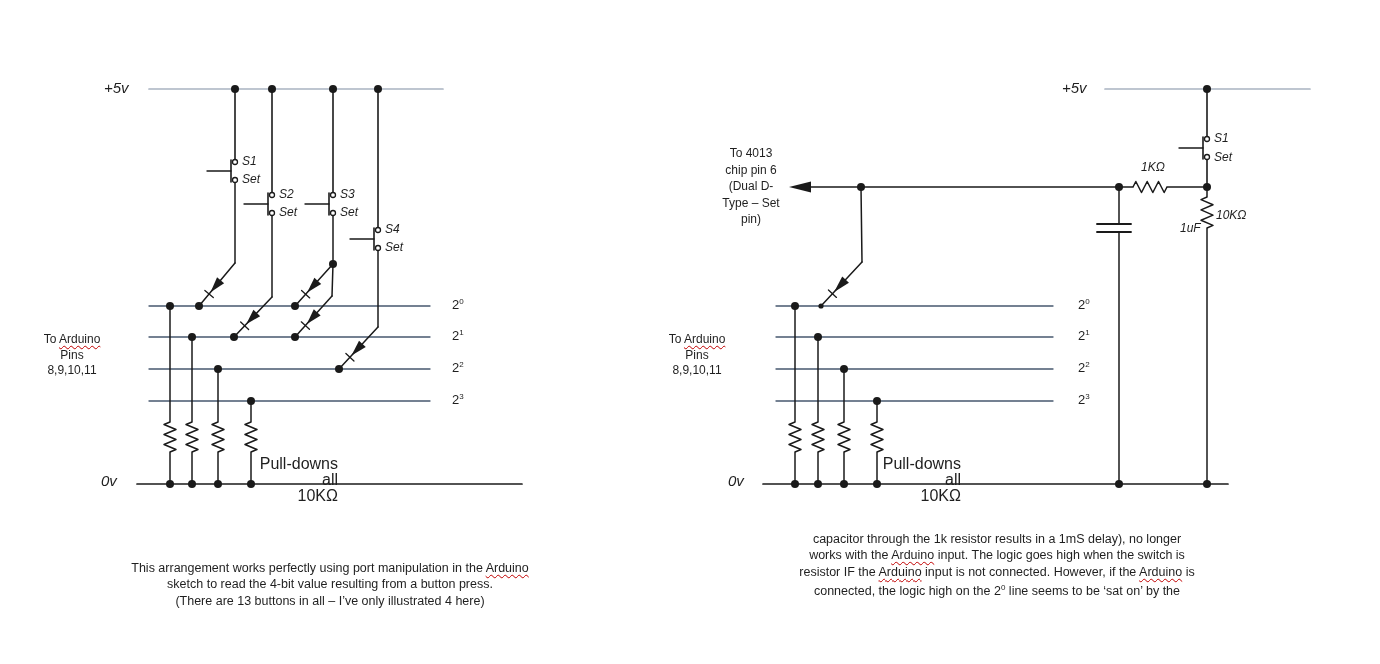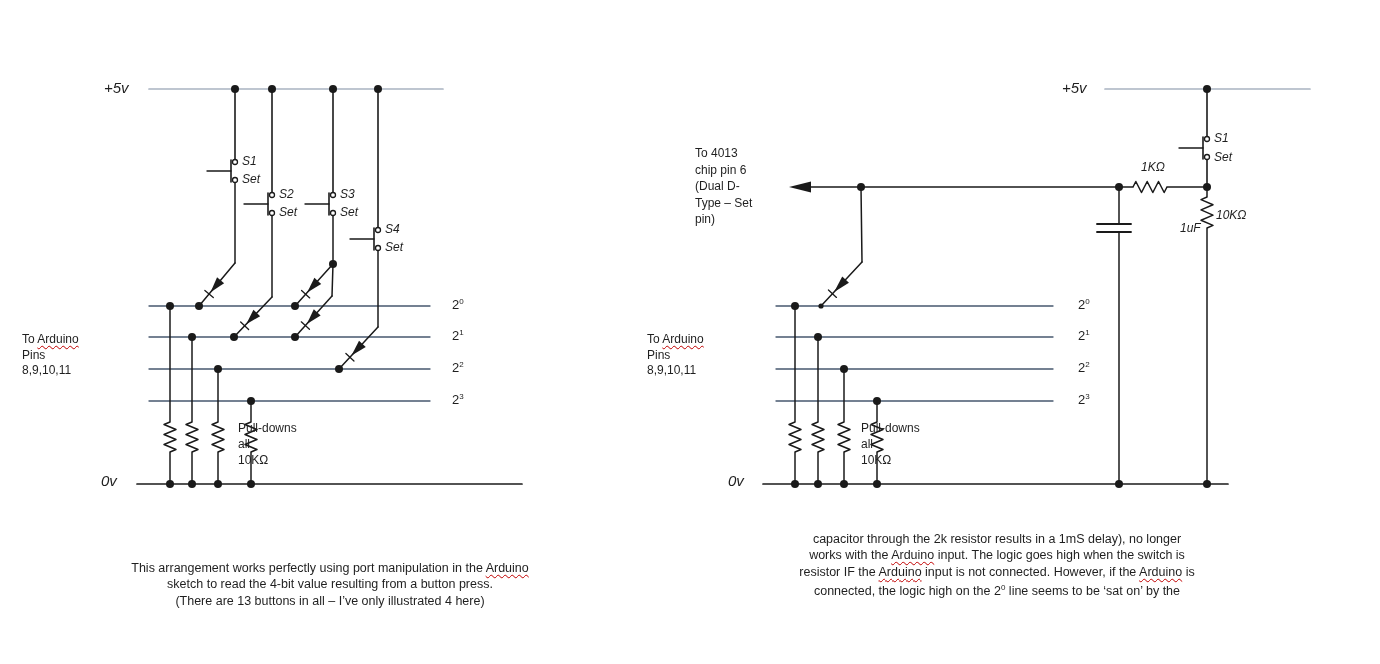--- a/index.html
+++ b/index.html
@@ -3,22 +3,22 @@
 <meta charset="utf-8">
 <style>
   html,body{margin:0;padding:0;background:#fff;}
   #canvas{position:relative;width:1380px;height:664px;background:#ffffff;overflow:hidden;
           font-family:"Liberation Sans","DejaVu Sans",sans-serif;color:#1f1f1f;}
   #circuit-svg{position:absolute;left:0;top:0;}
   .lbl{position:absolute;font-size:12px;line-height:13px;white-space:nowrap;font-style:italic;}
   .big{font-size:15px;line-height:16px;}
   .buslbl{position:absolute;font-size:13px;}
   .buslbl .sup{vertical-align:super;font-size:8px;}
-  .colnote{position:absolute;text-align:left;font-size:12px;line-height:16px;}
-  .note{position:absolute;text-align:left;font-size:12px;line-height:15.5px;}
+  .colnote{position:absolute;text-align:right;font-size:16px;line-height:16px;margin-top:36px;}
+  .note{position:absolute;text-align:center;font-size:12px;line-height:15.5px;}
   .cap{position:absolute;text-align:center;font-size:12.5px;line-height:16.4px;}
   .wavy{text-decoration-line:underline;text-decoration-style:wavy;
         text-decoration-color:#c00000;text-decoration-thickness:1px;text-underline-offset:2px;}
   .sup{vertical-align:super;font-size:8px;}
 </style>
 </head>
 <body>
 
 <div id="canvas">
   <svg id="circuit-svg" width="1380" height="664" viewBox="0 0 1380 664">
@@ -218,18 +218,18 @@
   <div class="buslbl" style="left:1078px;top:360px"><span>2</span><span class="sup">2</span></div>
   <div class="buslbl" style="left:1078px;top:392px"><span>2</span><span class="sup">3</span></div>
 
   <div class="colnote" style="left:861px;top:420px;width:100px">
     <div>Pull-downs</div>
     <div>all</div>
     <div>10KΩ</div>
   </div>
 
   <div class="cap" style="left:782px;top:531px;width:430px">
-    <div><span>capacitor through the 2k resistor results in a 1mS delay), no longer</span></div>
+    <div><span>capacitor through the 1k resistor results in a 1mS delay), no longer</span></div>
     <div><span>works with the </span><span class="wavy">Arduino</span><span> input. The logic goes high when the switch is</span></div>
     <div><span>resistor IF the </span><span class="wavy">Arduino</span><span> input is not connected. However, if the </span><span class="wavy">Arduino</span><span> is</span></div>
     <div><span>connected, the logic high on the 2</span><span class="sup">0</span><span> line seems to be ‘sat on’ by the</span></div>
   </div>
 </div>
 
 </body></html>

